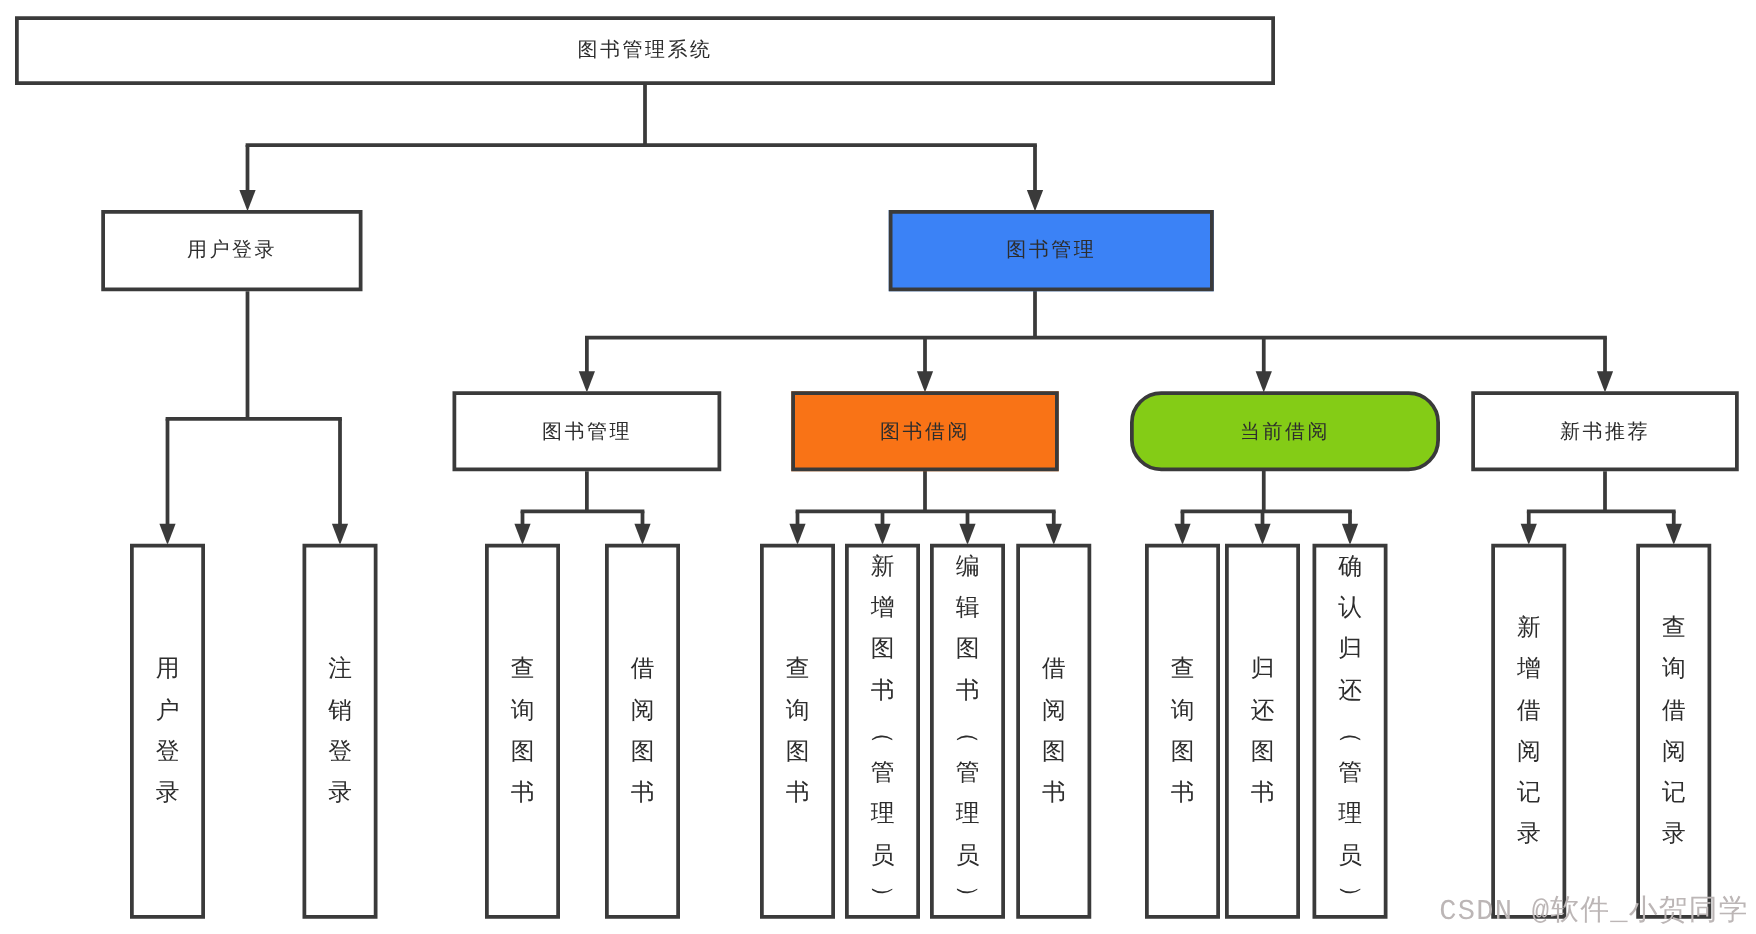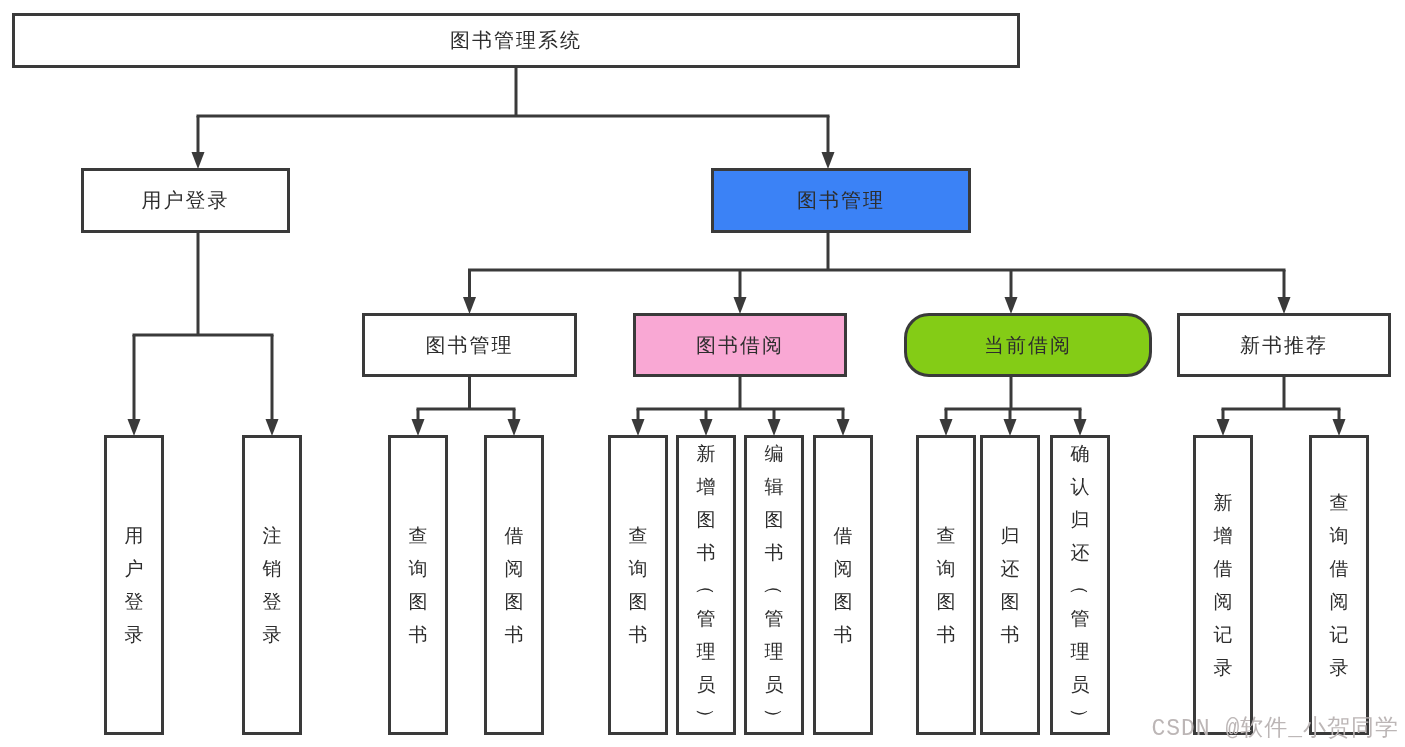--- a/index.html
+++ b/index.html
@@ -21,21 +21,21 @@
   .node {
     position: absolute;
     background: #ffffff;
     border: 3px solid #3a3a3a;
     display: flex;
     align-items: center;
     justify-content: center;
     color: #2d2d2d;
   }
   .node.horizontal .hlabel {
-    font-size: 20px;
+    font-size: 16px;
     letter-spacing: 2px;
     white-space: nowrap;
   }
   .node.vertical {
     flex-direction: column;
     gap: 14px;
   }
   .vch {
     font-size: 19px;
     line-height: 19px;
@@ -120,21 +120,21 @@
       </div>
       <div class="node horizontal" style="left: 81px; top: 168px; width: 209px; height: 65px; border-color: rgb(58, 58, 58); background: rgb(255, 255, 255); color: rgb(45, 45, 45);">
         <span class="hlabel">用户登录</span>
       </div>
       <div class="node horizontal" style="left: 711px; top: 168px; width: 260px; height: 65px; border-color: rgb(58, 58, 58); background: #3b82f6; color: rgb(45, 45, 45);">
         <span class="hlabel">图书管理</span>
       </div>
       <div class="node horizontal" style="left: 362px; top: 313px; width: 215px; height: 64px; border-color: rgb(58, 58, 58); background: rgb(255, 255, 255); color: rgb(45, 45, 45);">
         <span class="hlabel">图书管理</span>
       </div>
-      <div class="node horizontal" style="left: 633px; top: 313px; width: 214px; height: 64px; border-color: rgb(58, 58, 58); background: #f9a8d4; color: rgb(45, 45, 45);">
+      <div class="node horizontal" style="left: 633px; top: 313px; width: 214px; height: 64px; border-color: rgb(58, 58, 58); background: #f97316; color: rgb(45, 45, 45);">
         <span class="hlabel">图书借阅</span>
       </div>
       <div class="node horizontal" style="left: 904px; top: 313px; width: 248px; height: 64px; border-color: rgb(58, 58, 58); background: #84cc16; color: rgb(45, 45, 45); border-radius: 25px;">
         <span class="hlabel">当前借阅</span>
       </div>
       <div class="node horizontal" style="left: 1177px; top: 313px; width: 214px; height: 64px; border-color: rgb(58, 58, 58); background: rgb(255, 255, 255); color: rgb(45, 45, 45);">
         <span class="hlabel">新书推荐</span>
       </div>
       <div class="node vertical" style="left: 104px; top: 435px; width: 60px; height: 300px; border-color: rgb(58, 58, 58); background: rgb(255, 255, 255); color: rgb(45, 45, 45);">
         <span class="vch">用</span>

